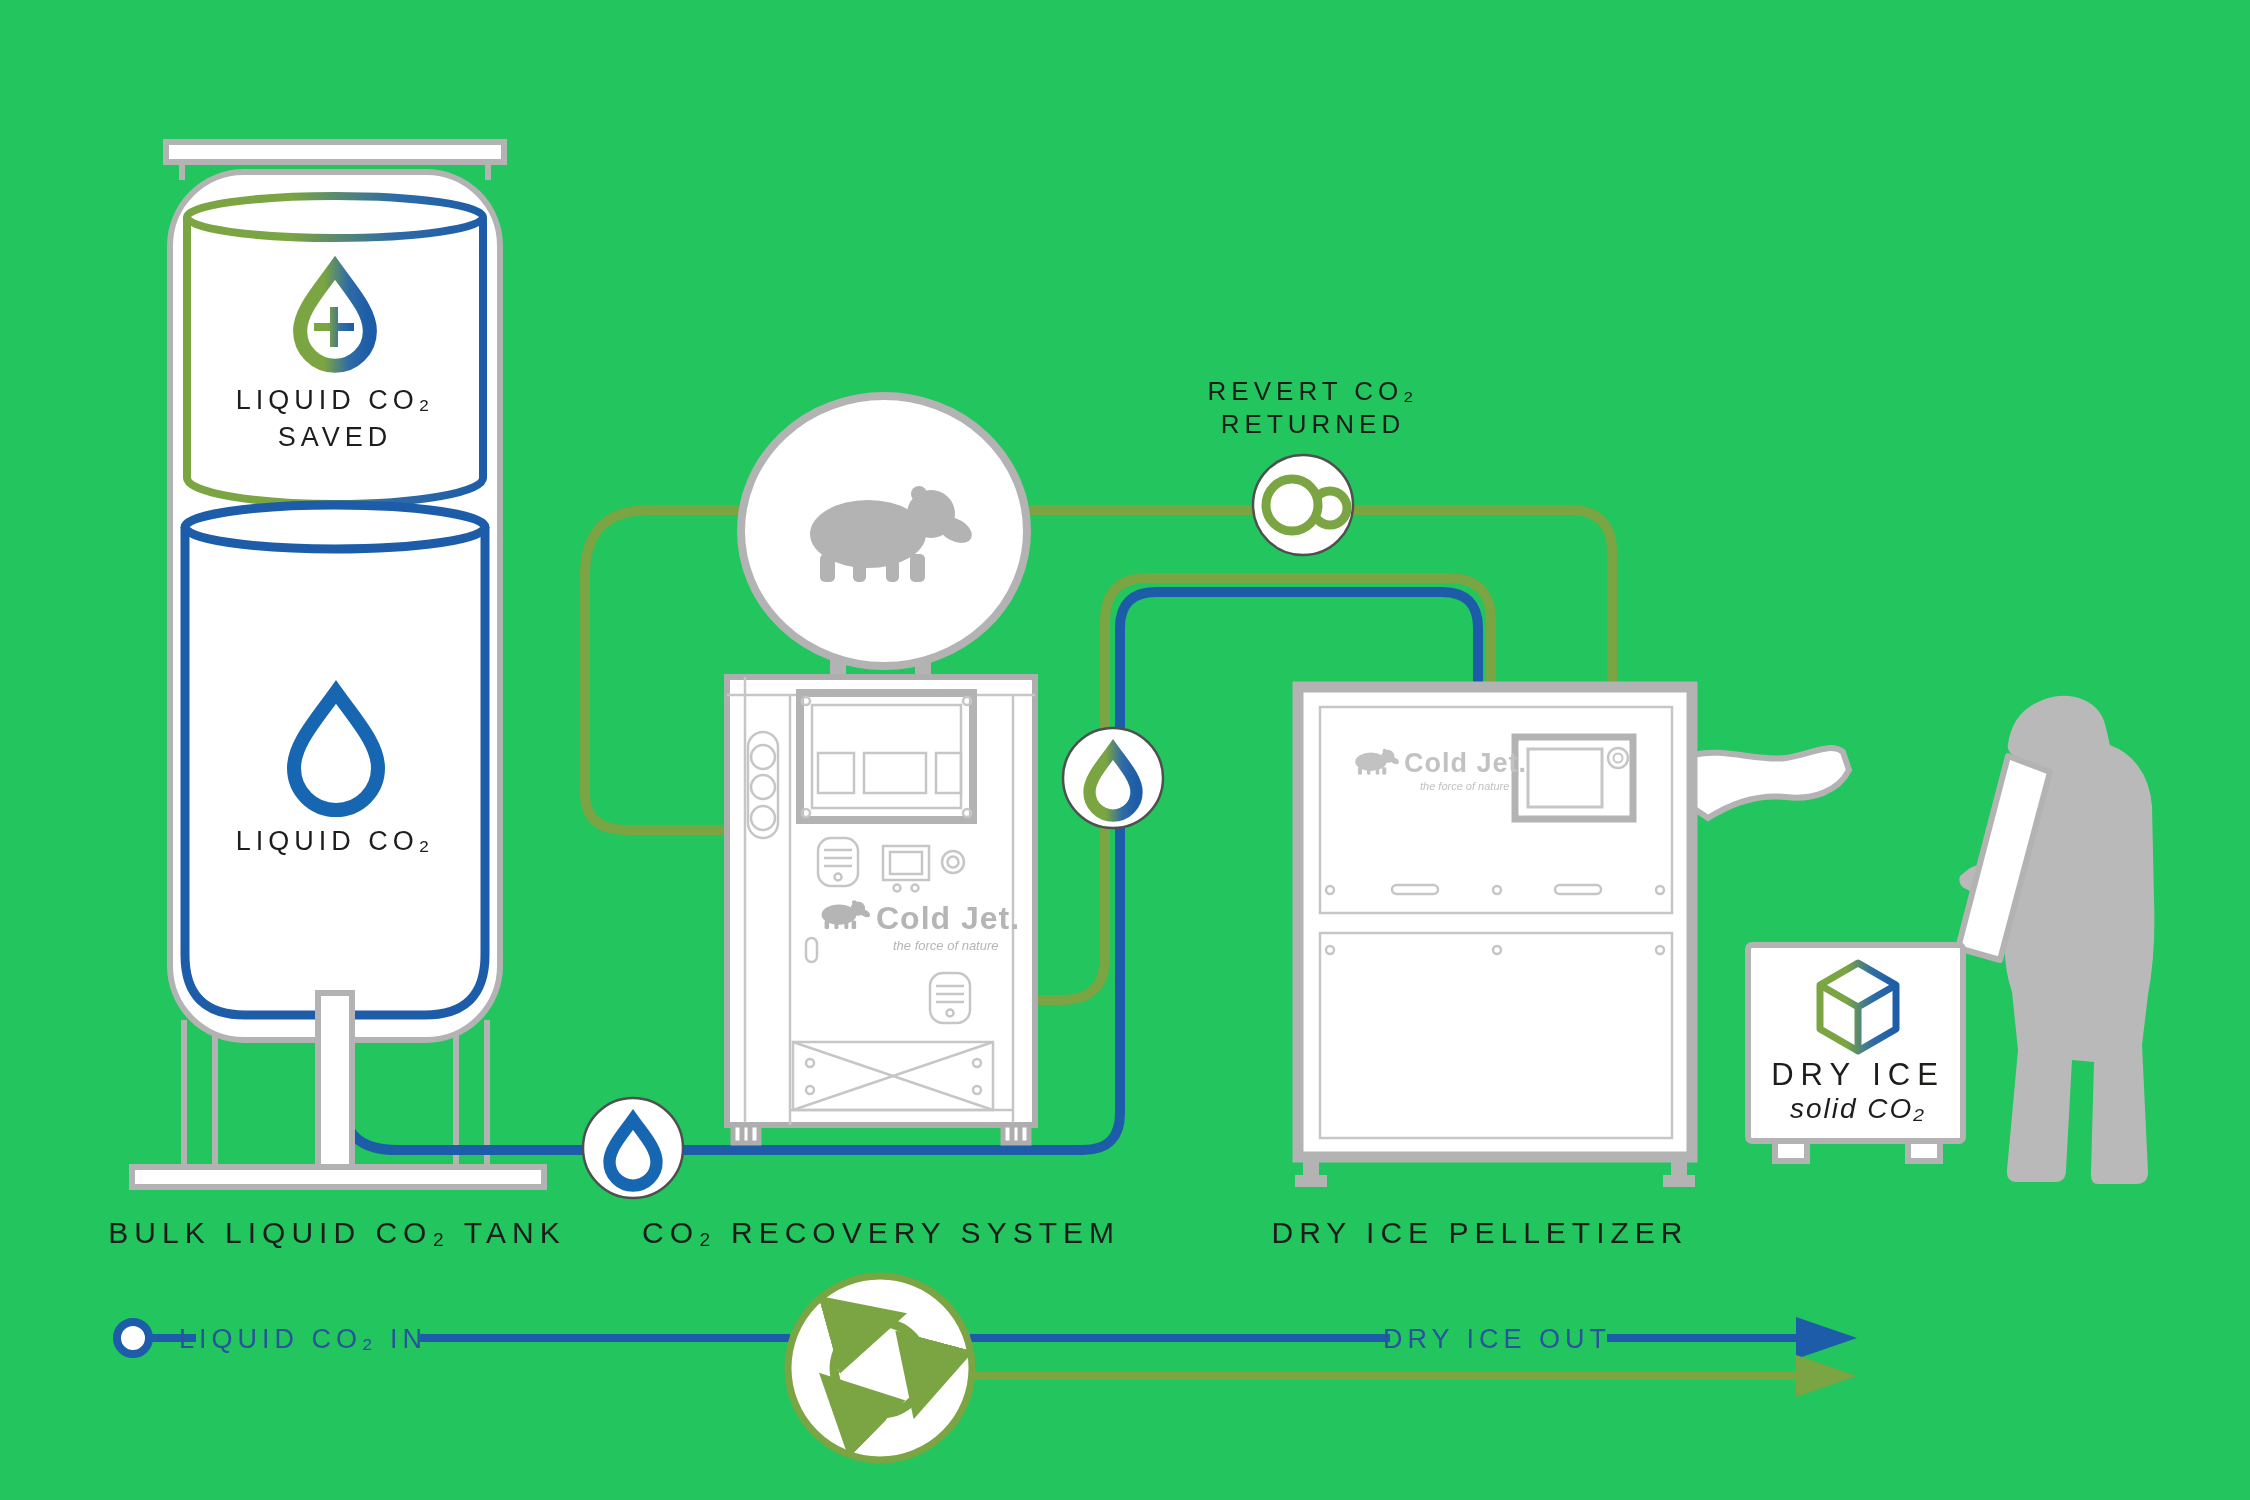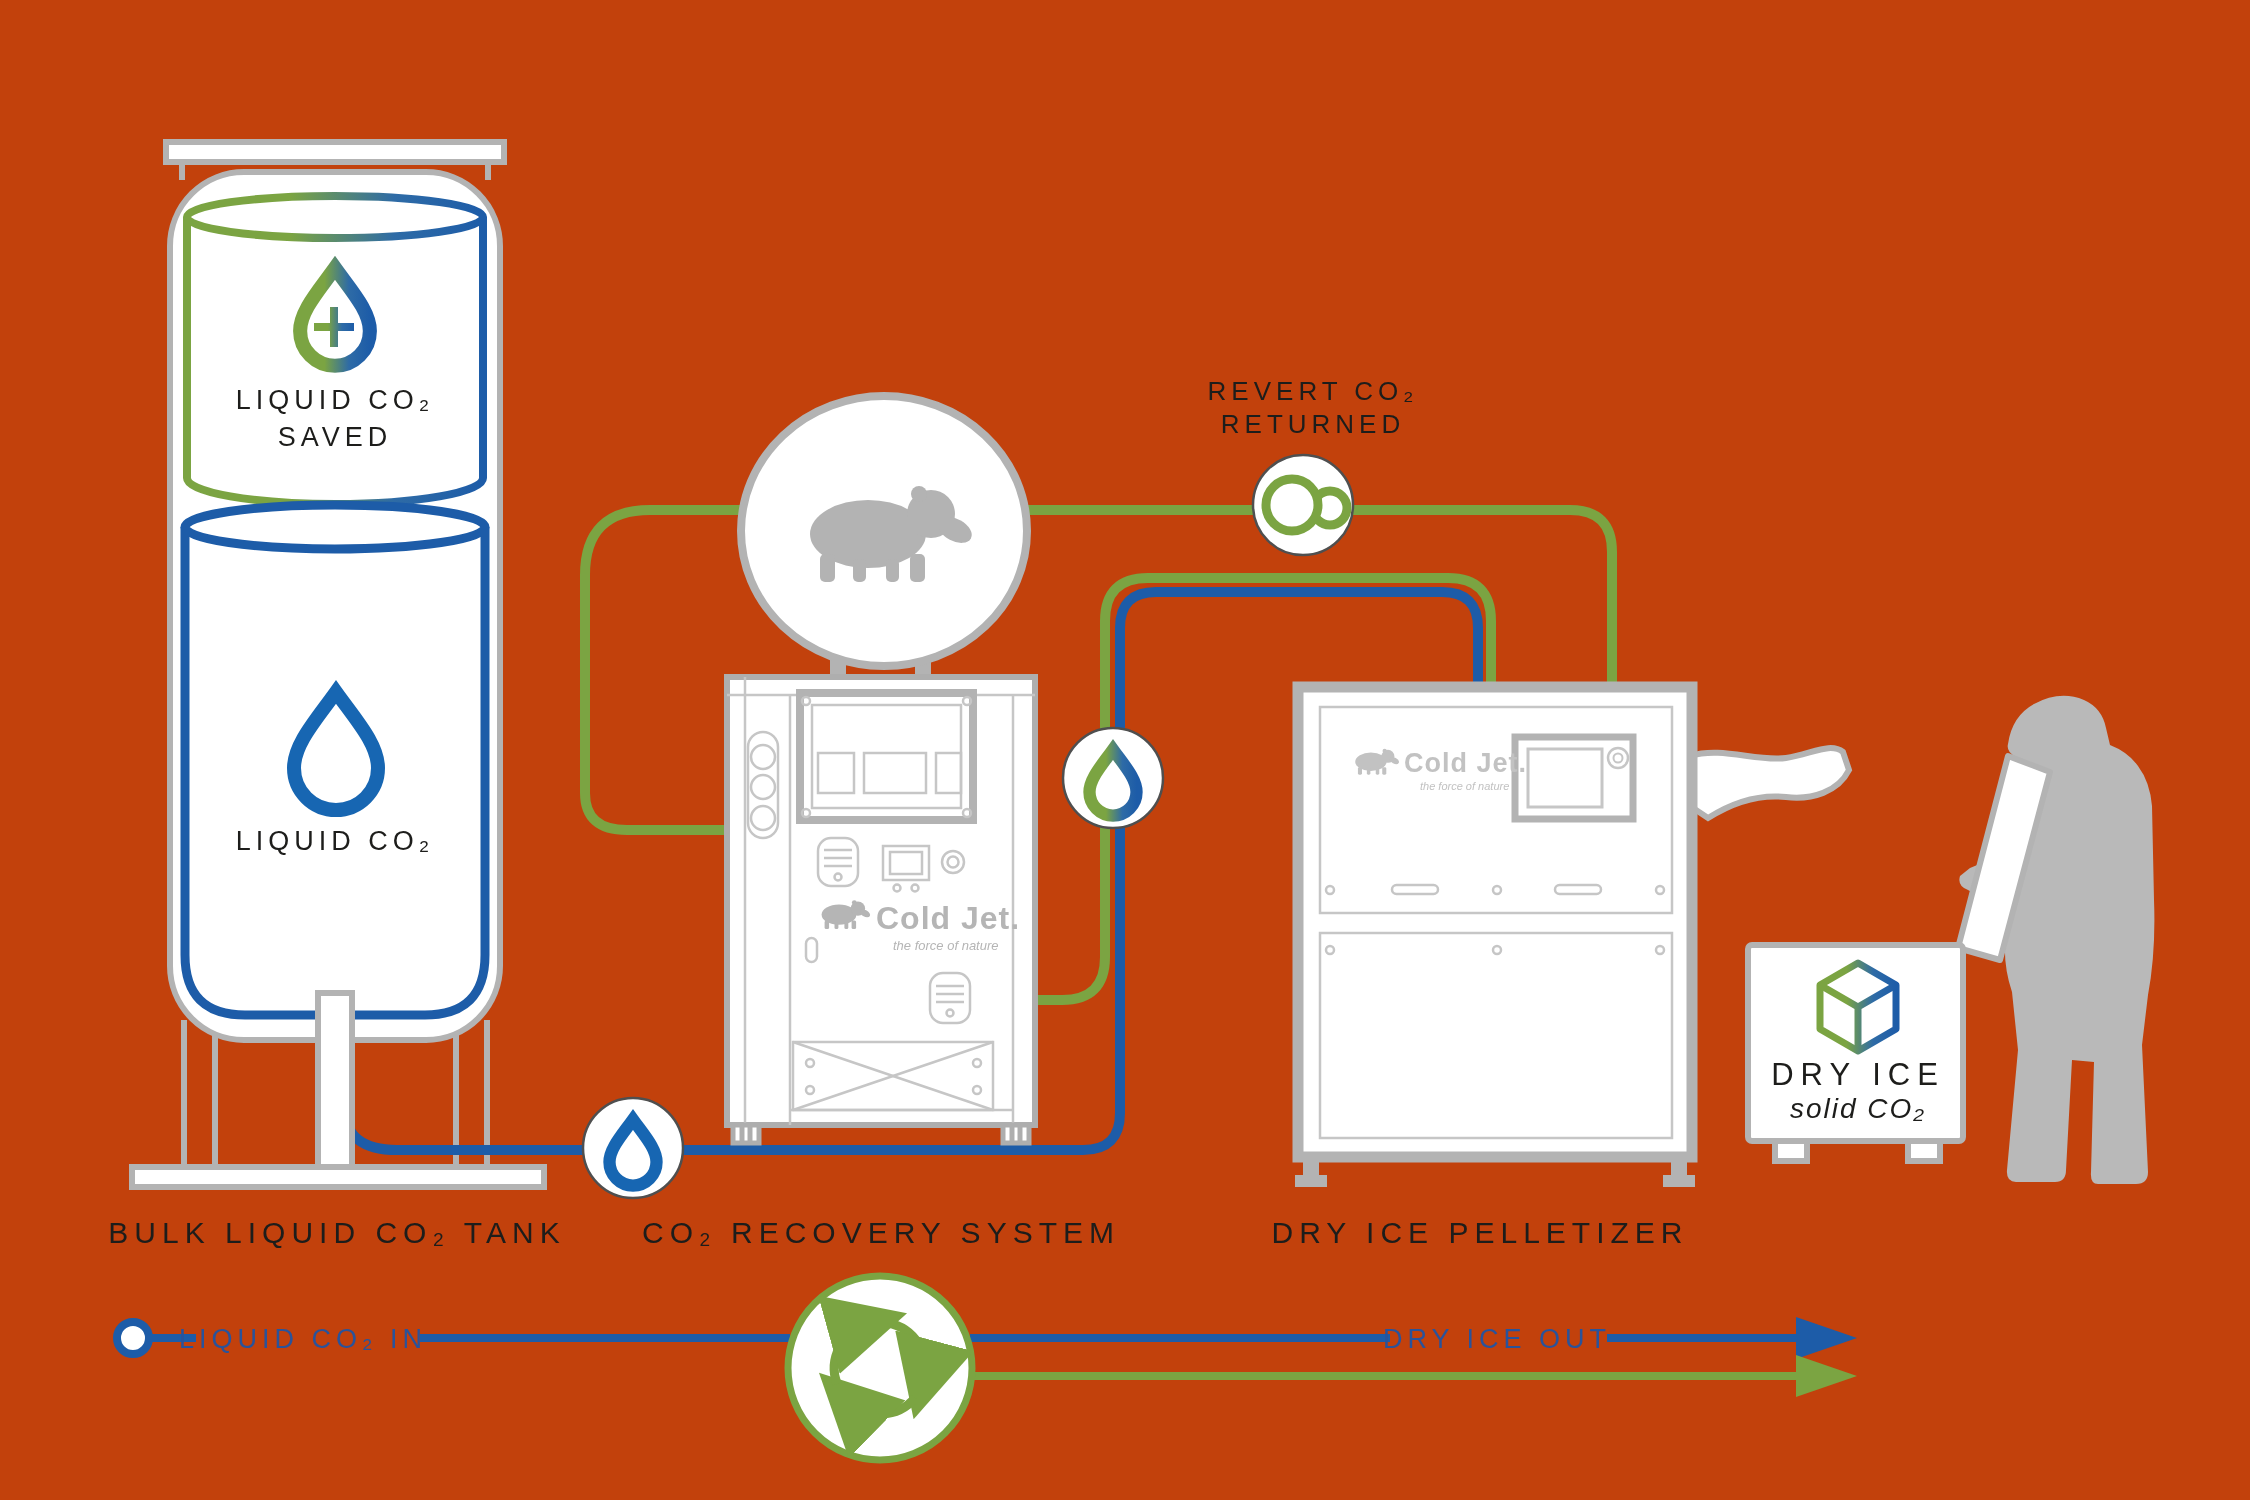--- a/index.html
+++ b/index.html
@@ -1,16 +1,16 @@
 <!DOCTYPE html>
 <html><head>
 <meta charset="utf-8">
 <style>
   html,body{margin:0;padding:0;background:#ffffff;}
-  .canvas{position:relative;width:2250px;height:1500px;background:#c2410c;overflow:hidden;
+  .canvas{position:relative;width:2250px;height:1500px;background:#22c55e;overflow:hidden;
           font-family:"Liberation Sans", sans-serif;}
   svg{display:block;}
   text{font-family:"Liberation Sans", sans-serif;}
   .cap{fill:#1d1d1b;font-size:30px;letter-spacing:6px;font-weight:500;}
   .tanklbl{fill:#1d1d1b;font-size:27px;letter-spacing:5px;font-weight:500;}
   .legendlbl{fill:#29539b;font-size:27px;letter-spacing:5px;font-weight:500;}
   .revertlbl{fill:#1d1d1b;font-size:26px;letter-spacing:5px;font-weight:500;}
   .brand{fill:#b5b5b5;font-size:32px;font-weight:700;letter-spacing:1px;}
   .brand-sm{fill:#c2c2c2;font-size:27px;font-weight:700;letter-spacing:1px;}
   .tag{fill:#b5b5b5;font-size:13px;font-style:italic;}

